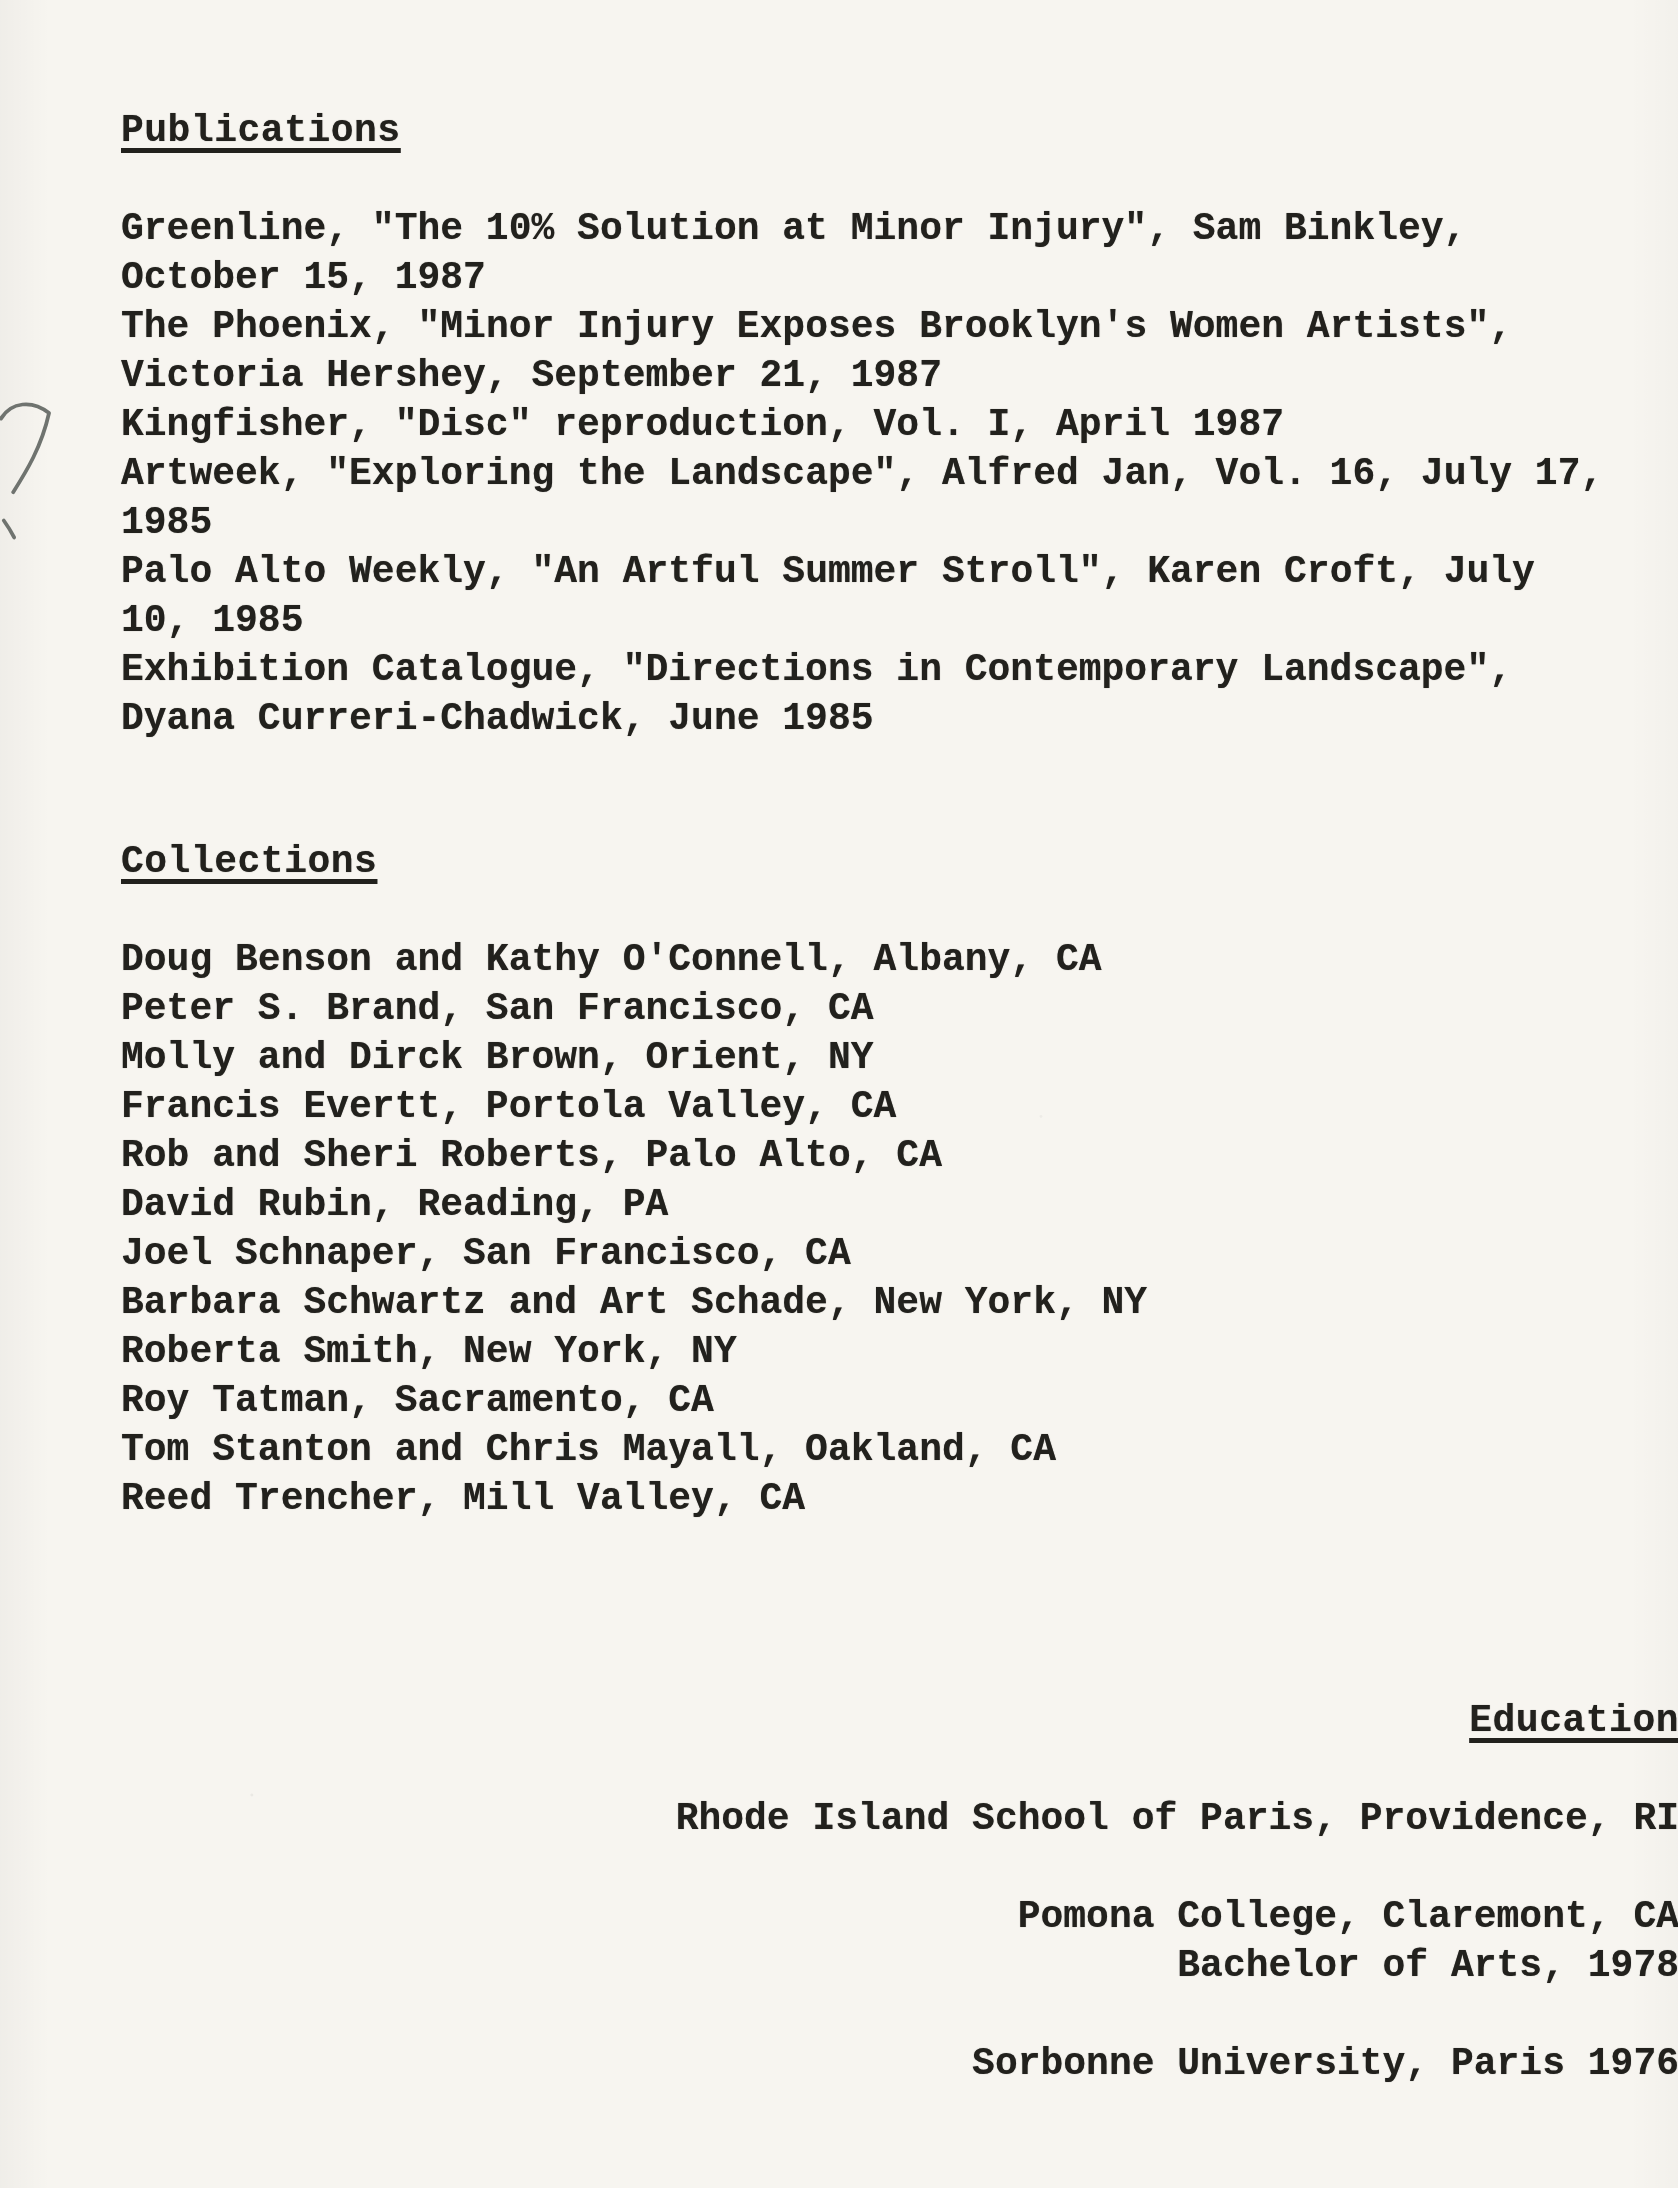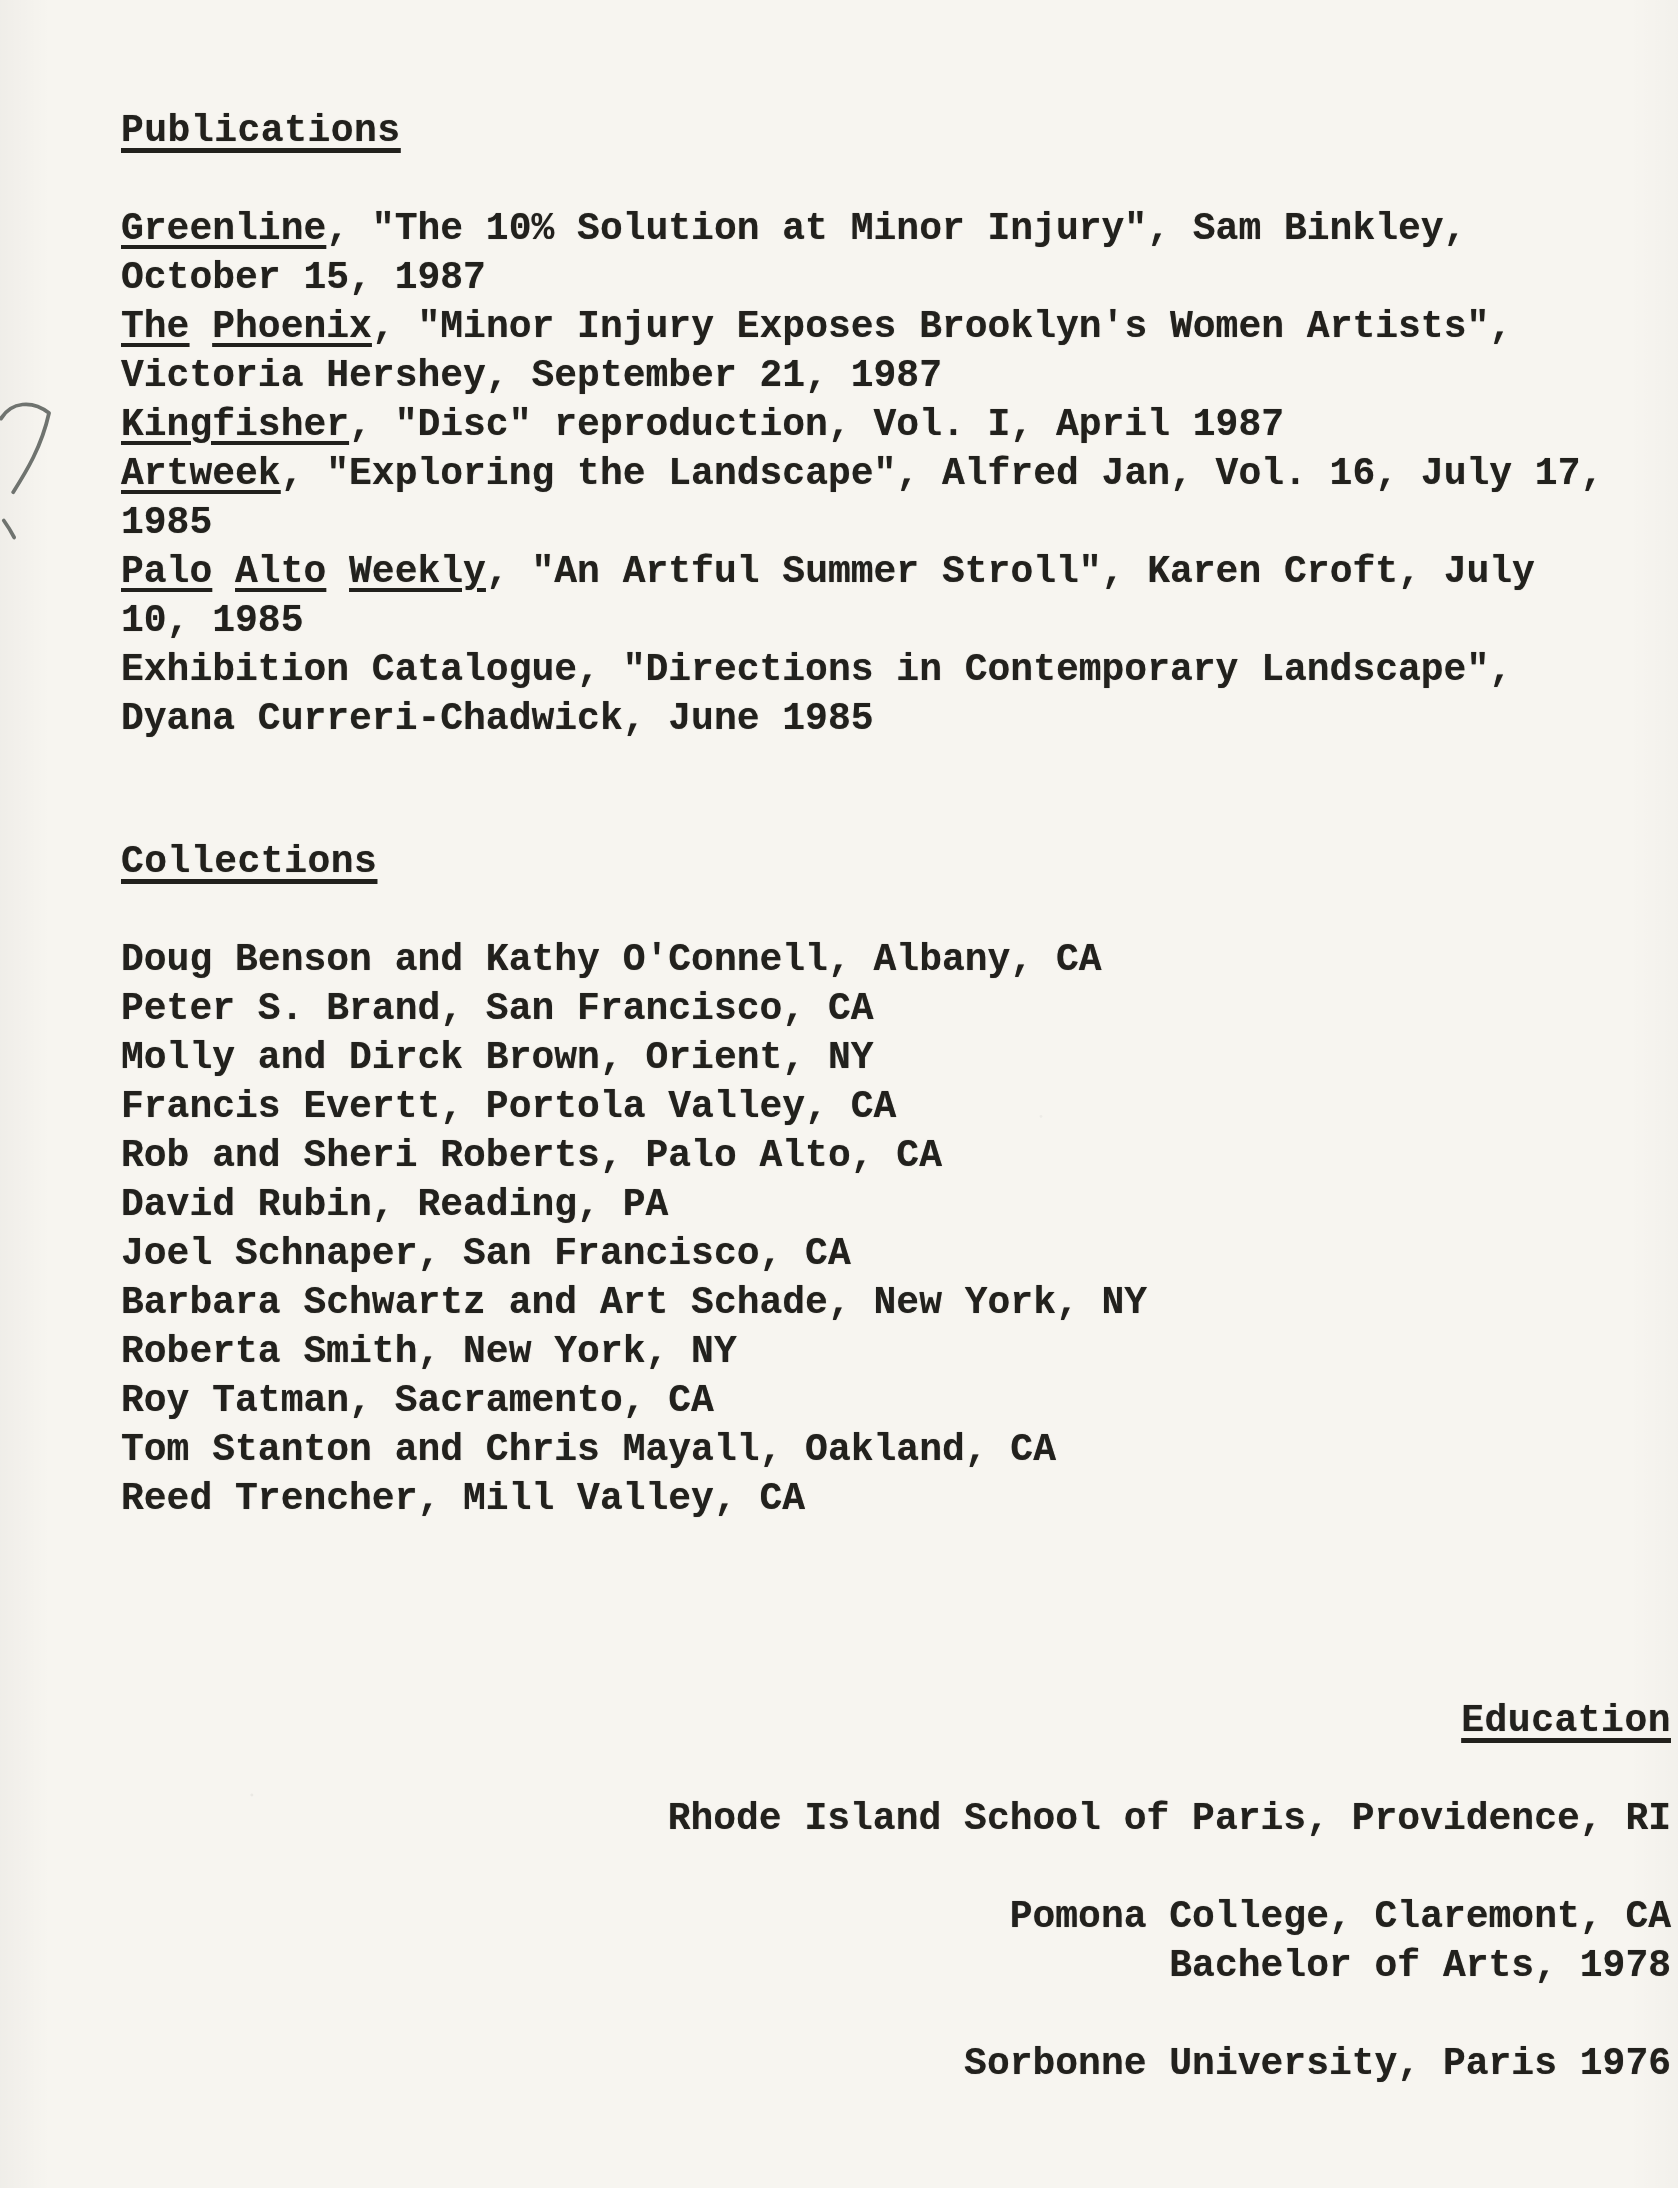--- a/index.html
+++ b/index.html
@@ -29,21 +29,21 @@
   .content {
     position: absolute;
     left: 121px;
     top: 0;
     right: 0;
     bottom: 0;
   }
   section {
     position: absolute;
     left: 0;
-    right: 8px;
+    right: 0;
   }
   .sec-publications { top: 106px; }
   .sec-collections  { top: 825px; margin-top: 12px; }
   .sec-education    { top: 1696px; text-align: right; }
 
   .heading {
     margin: 0;
     font-size: 38px;
     line-height: 49px;
     font-weight: 700;
@@ -60,21 +60,20 @@
   .line {
     font-size: 38px;
     line-height: 49px;
     height: 49px;
     font-weight: 700;
     white-space: pre;
     text-shadow: 0 0 0.9px rgba(20,20,18,0.5);
   }
   .line span { white-space: pre; }
   .line .u {
-    text-decoration: underline;
     text-decoration-thickness: 3.8px;
     text-underline-offset: 5.7px;
   }
   .margin-mark {
     position: absolute;
     left: 0;
     top: 390px;
     width: 66px;
     height: 161px;
   }

